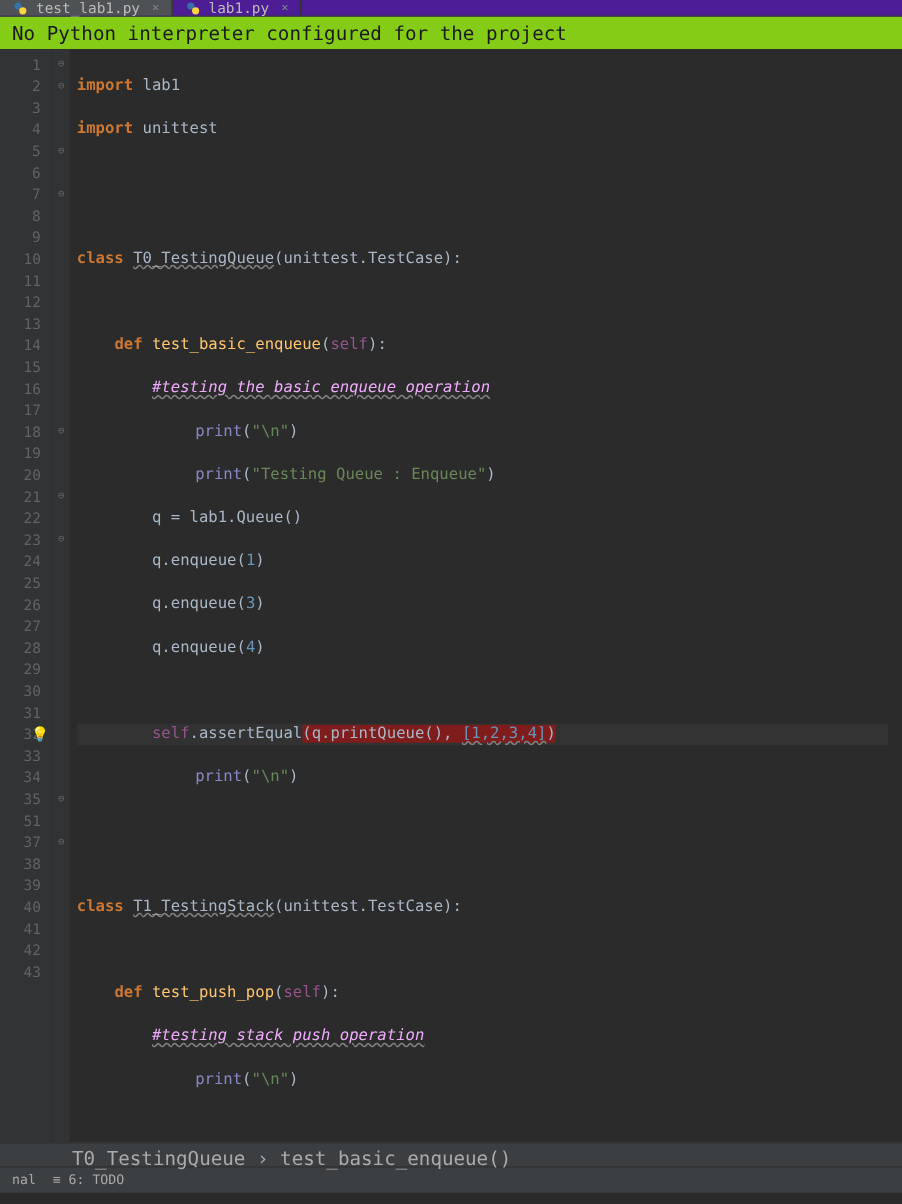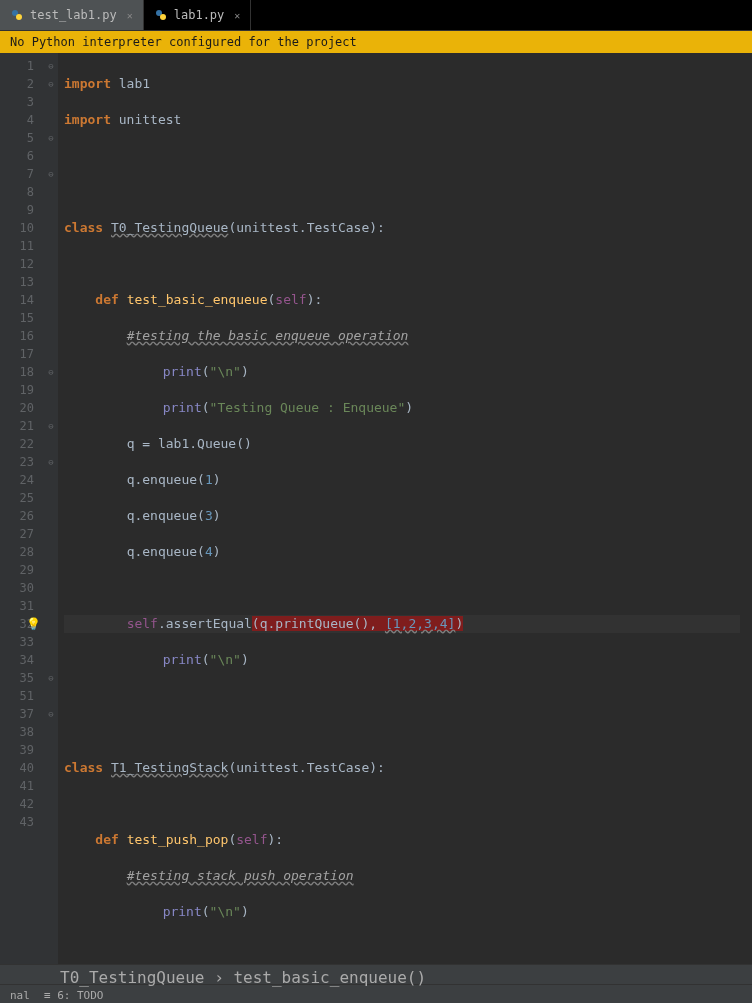--- a/index.html
+++ b/index.html
@@ -7,23 +7,23 @@
   background: #2b2b2b;
   font-family: 'Consolas', 'Monaco', monospace;
   font-size: 13px;
   color: #a9b7c6;
   width: 752px;
   height: 1003px;
   overflow: hidden;
 }
 .tabs {
   display: flex;
-  background: #000000;
+  background: #4c1d95;
   border-bottom: 1px solid #323232;
-  height: 31px;
+  height: 14px;
   align-items: stretch;
 }
 .tab {
   display: flex;
   align-items: center;
   padding: 0 10px;
   gap: 6px;
   color: #bbbbbb;
   border-right: 1px solid #323232;
   font-size: 12px;
@@ -38,24 +38,24 @@
   display: inline-flex;
   align-items: center;
   justify-content: center;
 }
 .tab-close {
   color: #888;
   font-size: 10px;
   margin-left: 4px;
 }
 .warning-bar {
-  background: #eab308;
+  background: #84cc16;
   color: #1a1a1a;
   padding: 4px 10px;
-  font-size: 12px;
+  font-size: 16px;
   font-weight: 500;
 }
 .editor {
   display: flex;
   background: #2b2b2b;
   height: calc(100% - 26px - 24px - 20px - 22px);
   overflow: hidden;
 }
 .gutter {
   background: #313335;
@@ -89,21 +89,21 @@
   white-space: pre;
   position: relative;
 }
 .code .line { height: 18px; display: block; }
 .line.hl { background: #323232; }
 .kw { color: #cc7832; font-weight: bold; }
 .str { color: #6a8759; }
 .fn { color: #ffc66d; }
 .num { color: #6897bb; }
 .self { color: #94558d; }
-.cmt { color: #a3a3a3; font-style: italic; }
+.cmt { color: #f0abfc; font-style: italic; }
 .underline { text-decoration: underline wavy #808080; }
 .builtin { color: #8888c6; margin-left: 36px; }
 .bulb {
   position: absolute;
   left: -32px;
   color: #ffc66d;
   font-size: 12px;
 }
 .sel { background: #7f1d1d; }
 .breadcrumb {

